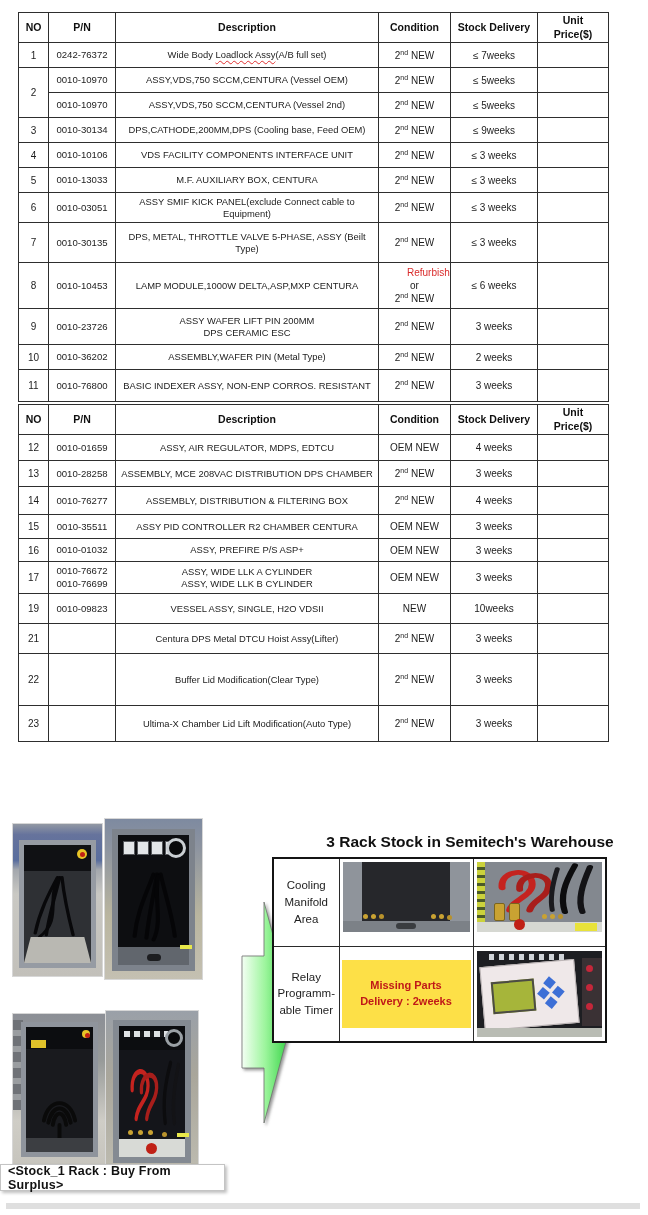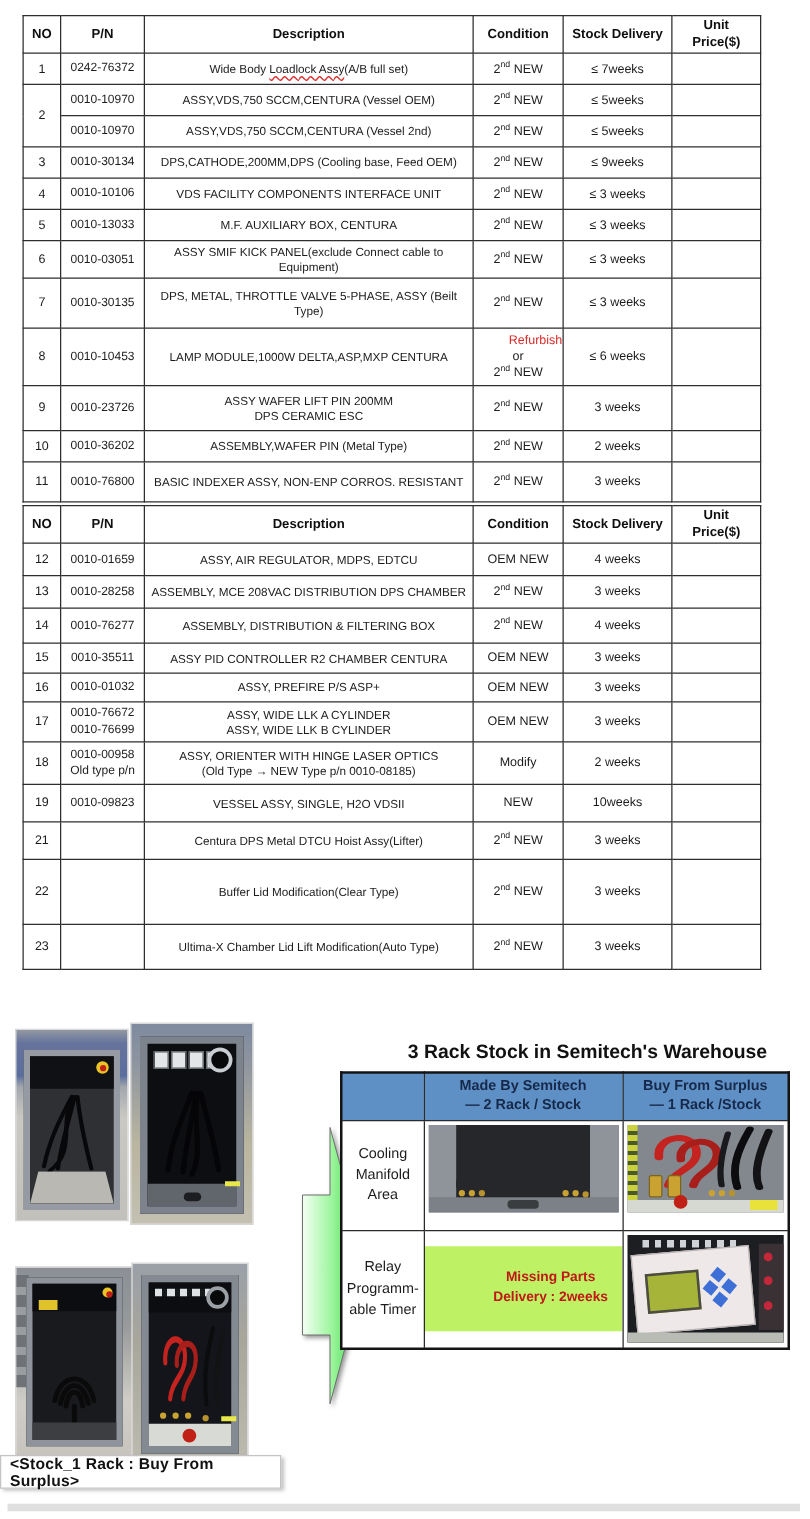--- a/index.html
+++ b/index.html
@@ -23,22 +23,22 @@
              background:#fff;border:2.5px solid #141414;}
   .rack td{border:1px solid #2a2a2a;text-align:center;vertical-align:middle;padding:0;}
   .rack td.hd{background:#5f90c5;color:#16294a;font-weight:bold;font-size:11.5px;line-height:1.35;}
   .rack td.lbl{font-size:11.5px;color:#1d1d1d;line-height:1.45;background:#fff;}
   .pre{white-space:pre-line;}
   .rack-title{position:absolute;left:300px;top:833px;width:340px;text-align:center;
               font-size:15.5px;font-weight:bold;color:#111;}
 
   
   .note{display:flex;align-items:center;justify-content:center;margin:12px auto;
-        width:114px;height:68px;background:#bef264;color:#c01818;font-weight:bold;
-        font-size:11px;line-height:1.45;padding-left:44px;}
+        width:129px;height:68px;background:#fde047;color:#c01818;font-weight:bold;
+        font-size:11px;line-height:1.45;}
 
   
   .caption{position:absolute;background:#fff;border:1px solid #c4c4c4;box-shadow:2px 2px 3px rgba(0,0,0,.25);
            font-weight:bold;font-size:12.5px;color:#111;display:flex;align-items:center;
            padding-left:7px;letter-spacing:.2px;}
 
   
   .photo{position:absolute;overflow:hidden;border:1px solid #d7d7d7;}
   .photo .frame{position:absolute;background:#2e3034;}
   .photo svg{position:absolute;}
@@ -263,28 +263,20 @@
           <td class="c-cond">OEM NEW</td>
           <td class="c-del">3 weeks</td>
           <td class="c-price"></td>
         </tr>
         <tr style="height:32px">
           <td class="c-no">17</td>
           <td class="c-pn">0010-76672<br>0010-76699</td>
           <td class="c-desc">ASSY, WIDE LLK A  CYLINDER<br>ASSY, WIDE LLK  B CYLINDER</td>
           <td class="c-cond">OEM NEW</td>
           <td class="c-del">3 weeks</td>
-          <td class="c-price"></td>
-        </tr>
-        <tr style="height:34px">
-          <td class="c-no">18</td>
-          <td class="c-pn">0010-00958<br>Old type p/n</td>
-          <td class="c-desc">ASSY, ORIENTER WITH HINGE LASER OPTICS<br>(Old Type → NEW Type   p/n 0010-08185)</td>
-          <td class="c-cond">Modify</td>
-          <td class="c-del">2 weeks</td>
           <td class="c-price"></td>
         </tr>
         <tr style="height:30px">
           <td class="c-no">19</td>
           <td class="c-pn">0010-09823</td>
           <td class="c-desc">VESSEL ASSY, SINGLE, H2O VDSII</td>
           <td class="c-cond">NEW</td>
           <td class="c-del">10weeks</td>
           <td class="c-price"></td>
         </tr>
@@ -406,27 +398,20 @@
 
   <div class="rack-title">3 Rack Stock in Semitech's Warehouse</div>
 
   <table class="rack">
     <colgroup>
         <col style="width:66px">
         <col style="width:134px">
         <col style="width:133px">
       </colgroup>
     <tbody>
-        <tr style="height:38px">
-      <td class="hd"></td>
-      <td class="hd pre">Made By Semitech
-— 2 Rack / Stock</td>
-      <td class="hd pre">Buy From Surplus
-— 1 Rack /Stock</td>
-    </tr>
 
 
     <tr style="height:87px">
       <td class="lbl pre">Cooling
 Manifold
 Area</td>
       <td class="phcell">
         <div class="ph cool-a" style="height:70px;margin-bottom:14px">
           <div class="wall" style="left:0"></div><div class="wall" style="right:0"></div>
           <div class="inner"></div>

